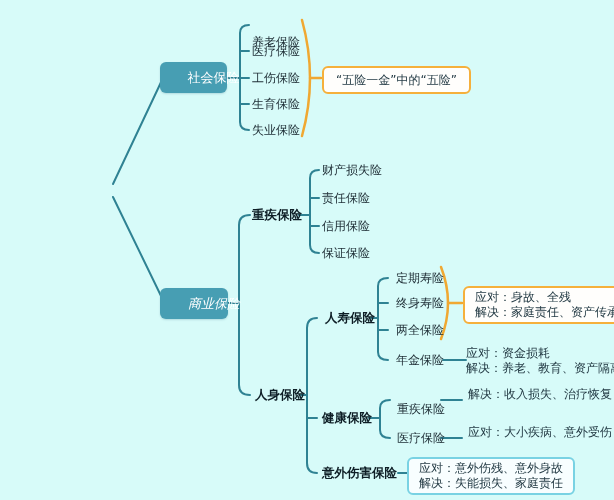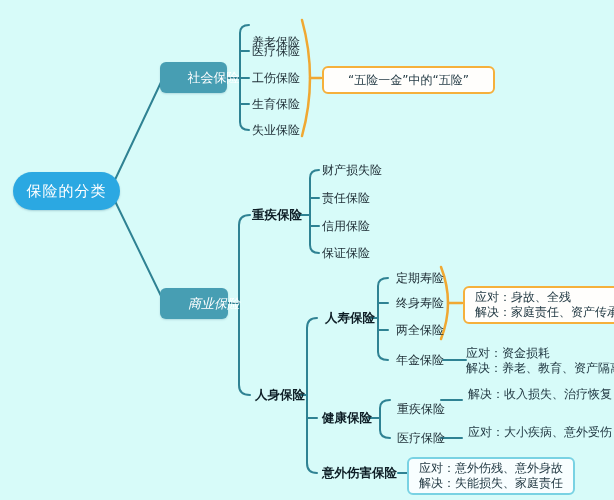--- a/index.html
+++ b/index.html
@@ -30,21 +30,21 @@
   }
   .leaf{
     position:absolute;transform:translateY(-50%);
     font-size:12px;color:var(--text,#1c2b33);white-space:nowrap;line-height:14px;
   }
   .leaf.bold{font-weight:bold;font-size:12.5px;color:#0e1e26;}
   .callout{
     position:absolute;box-sizing:border-box;white-space:nowrap;
     background:#fffefc;border:2px solid var(--callout-border,#f5b03c);
     border-radius:6px;font-size:12px;color:#233a44;
-    padding:4px 24px;line-height:16px;
+    padding:4px 12px;line-height:16px;
   }
   .callout.two-line{padding:2px 10px;line-height:15px;}
   .callout.cyan{border-color:var(--accident-border,#79d2e3);background:#f8feff;}
   .note{
     position:absolute;font-size:12px;line-height:15px;
     color:var(--note-text,#233a44);white-space:nowrap;
   }
 </style>
 </head>
 <body>
@@ -86,21 +86,20 @@
     <path class="wire" d="M441,400 H462"></path>
     <path class="wire" d="M441,438 H462"></path>
     <path class="wire" d="M398,473 H407"></path>
 
     <path class="brace" d="M302,20 Q318,78 302,136"></path>
     <path class="brace" d="M310,78 H321"></path>
     <path class="brace" d="M441,267 Q455,303 441,339"></path>
     <path class="brace" d="M448,303 H462"></path>
   </svg>
 
-  <div class="node root" style="left:13px;top:172px;width:107px;height:38px;">保险的分类</div>
   <div class="node branch" style="left:160px;top:62px;width:67px;height:31px;">社会保险</div>
   <div class="node branch" style="left:160px;top:288px;width:68px;height:31px;font-style:italic;">商业保险</div>
 
   <div class="leaf" style="left:252px;top:25px;margin-top:17px;">养老保险</div>
   <div class="leaf" style="left:252px;top:51px;">医疗保险</div>
   <div class="leaf" style="left:252px;top:78px;">工伤保险</div>
   <div class="leaf" style="left:252px;top:104px;">生育保险</div>
   <div class="leaf" style="left:252px;top:130px;">失业保险</div>
 
   <div class="callout" style="left:322px;top:66px;">“五险一金”中的“五险”</div>

